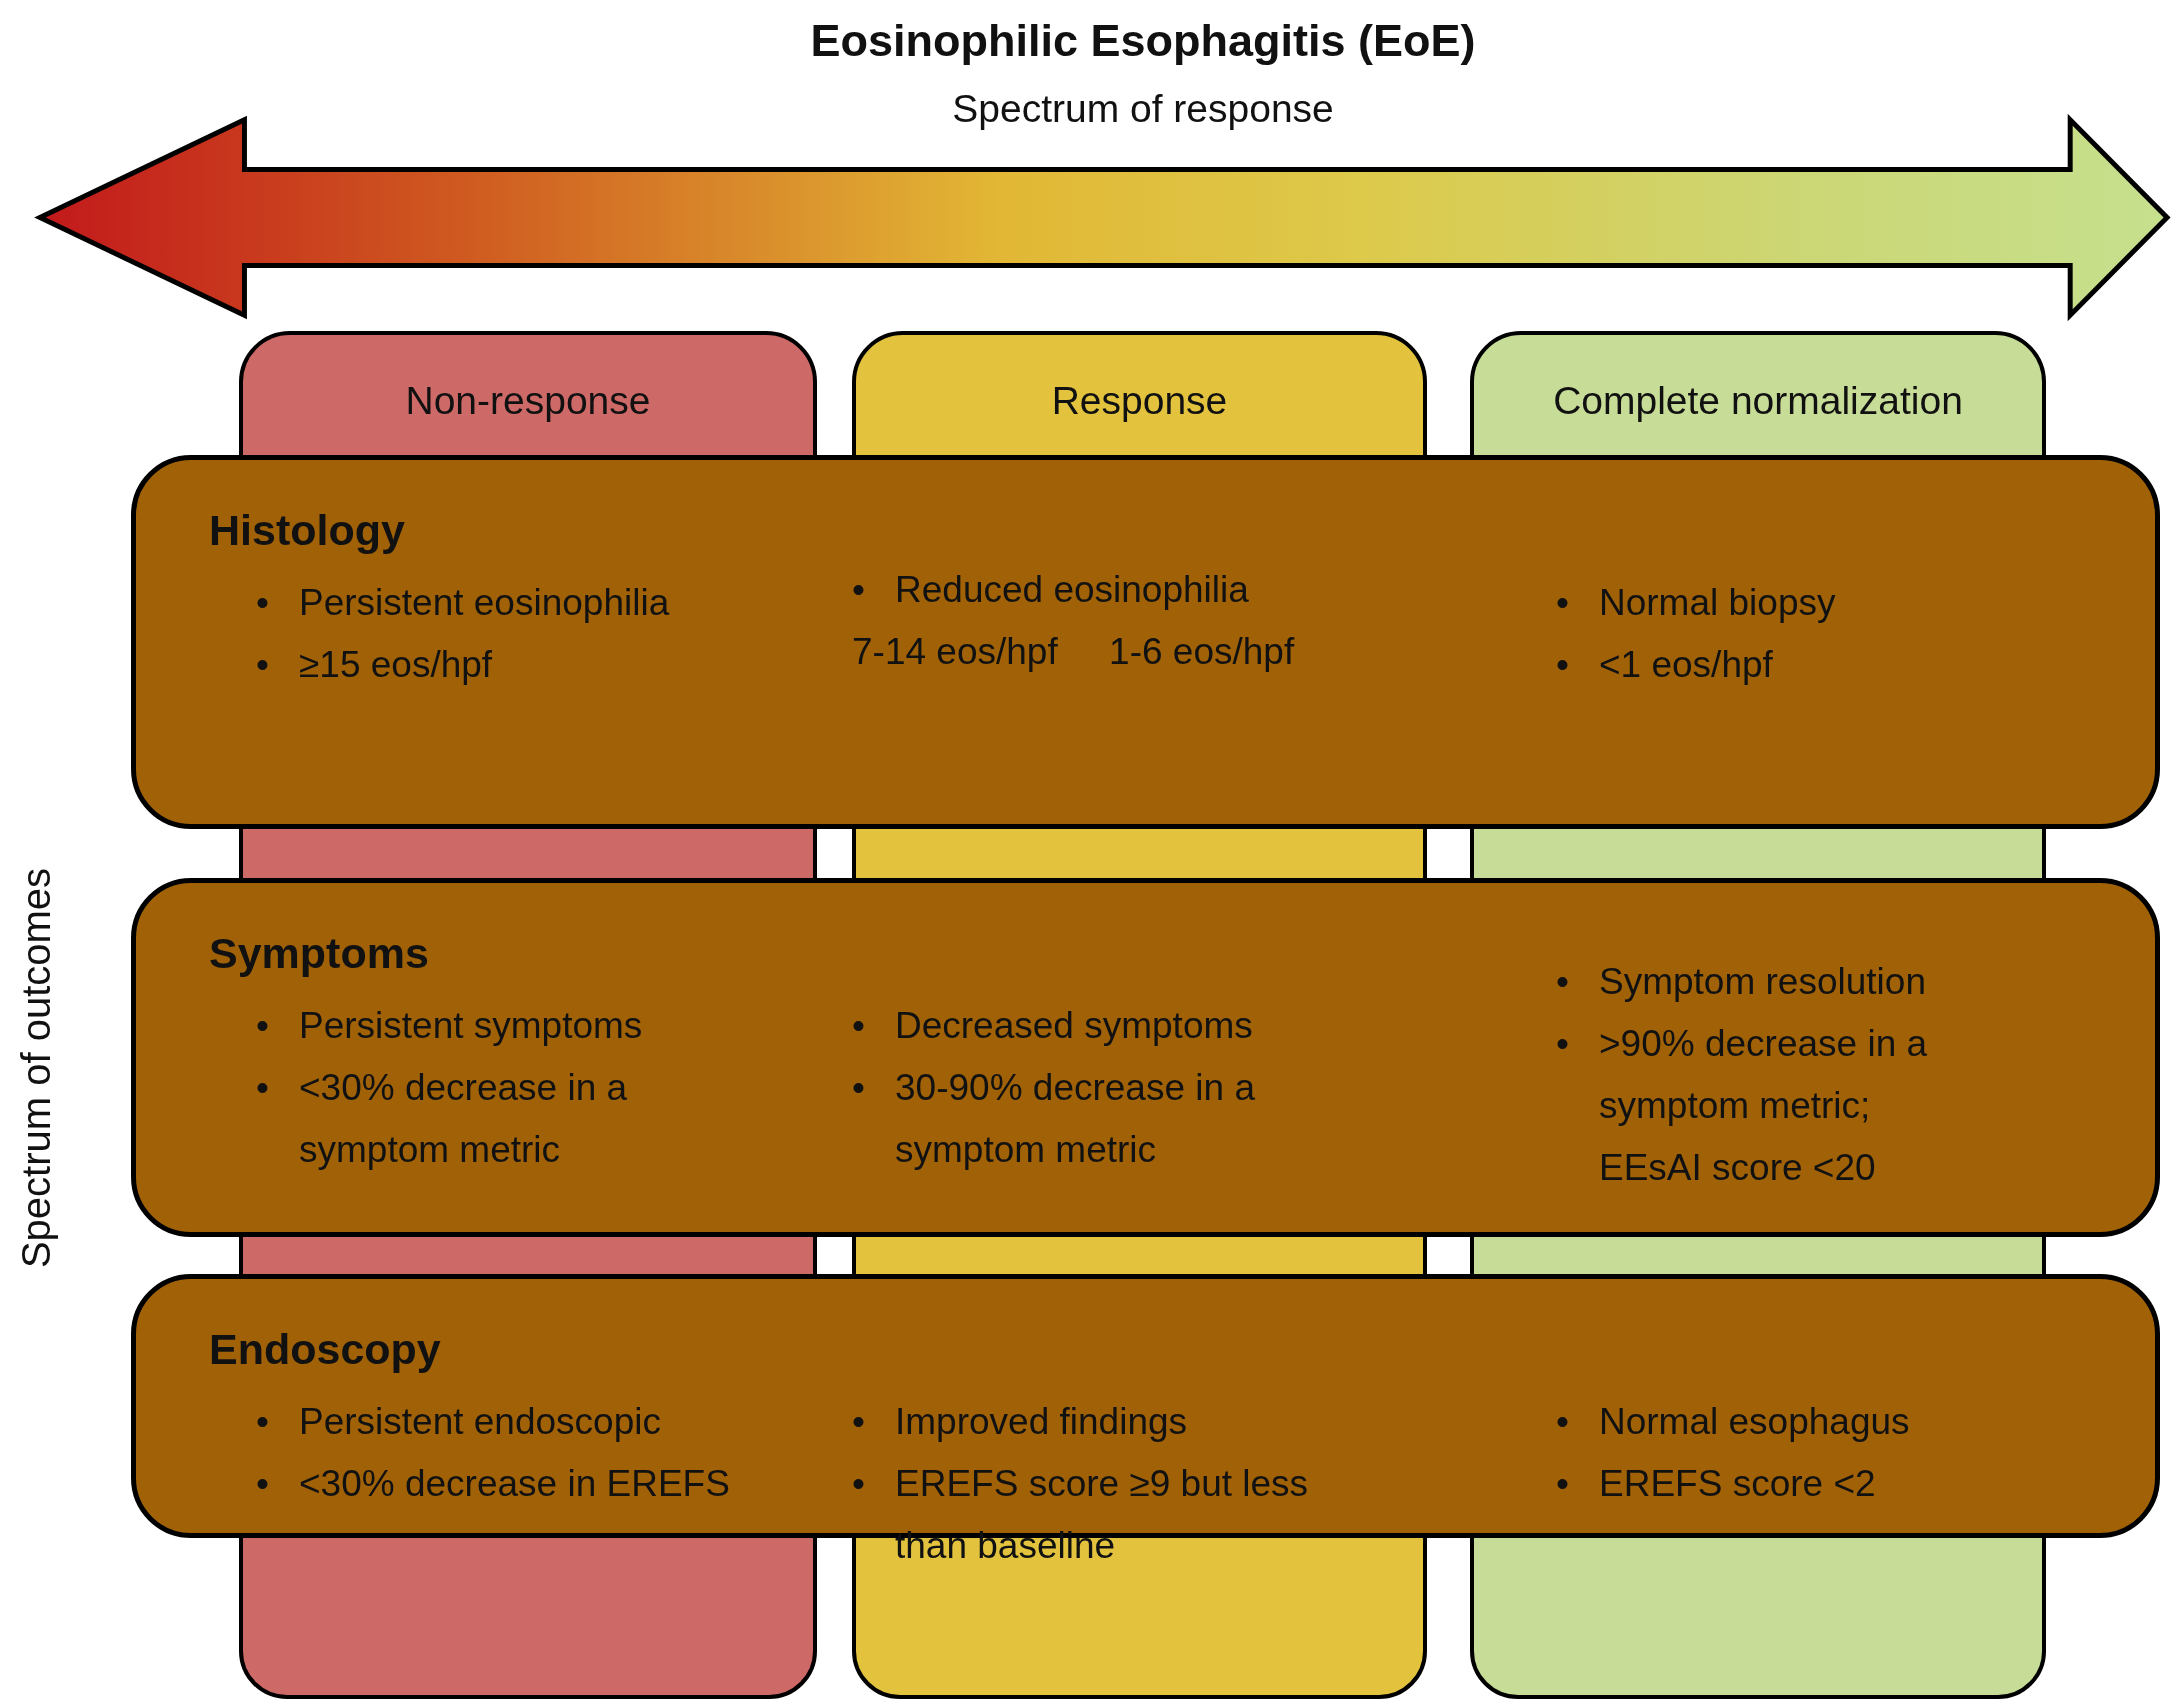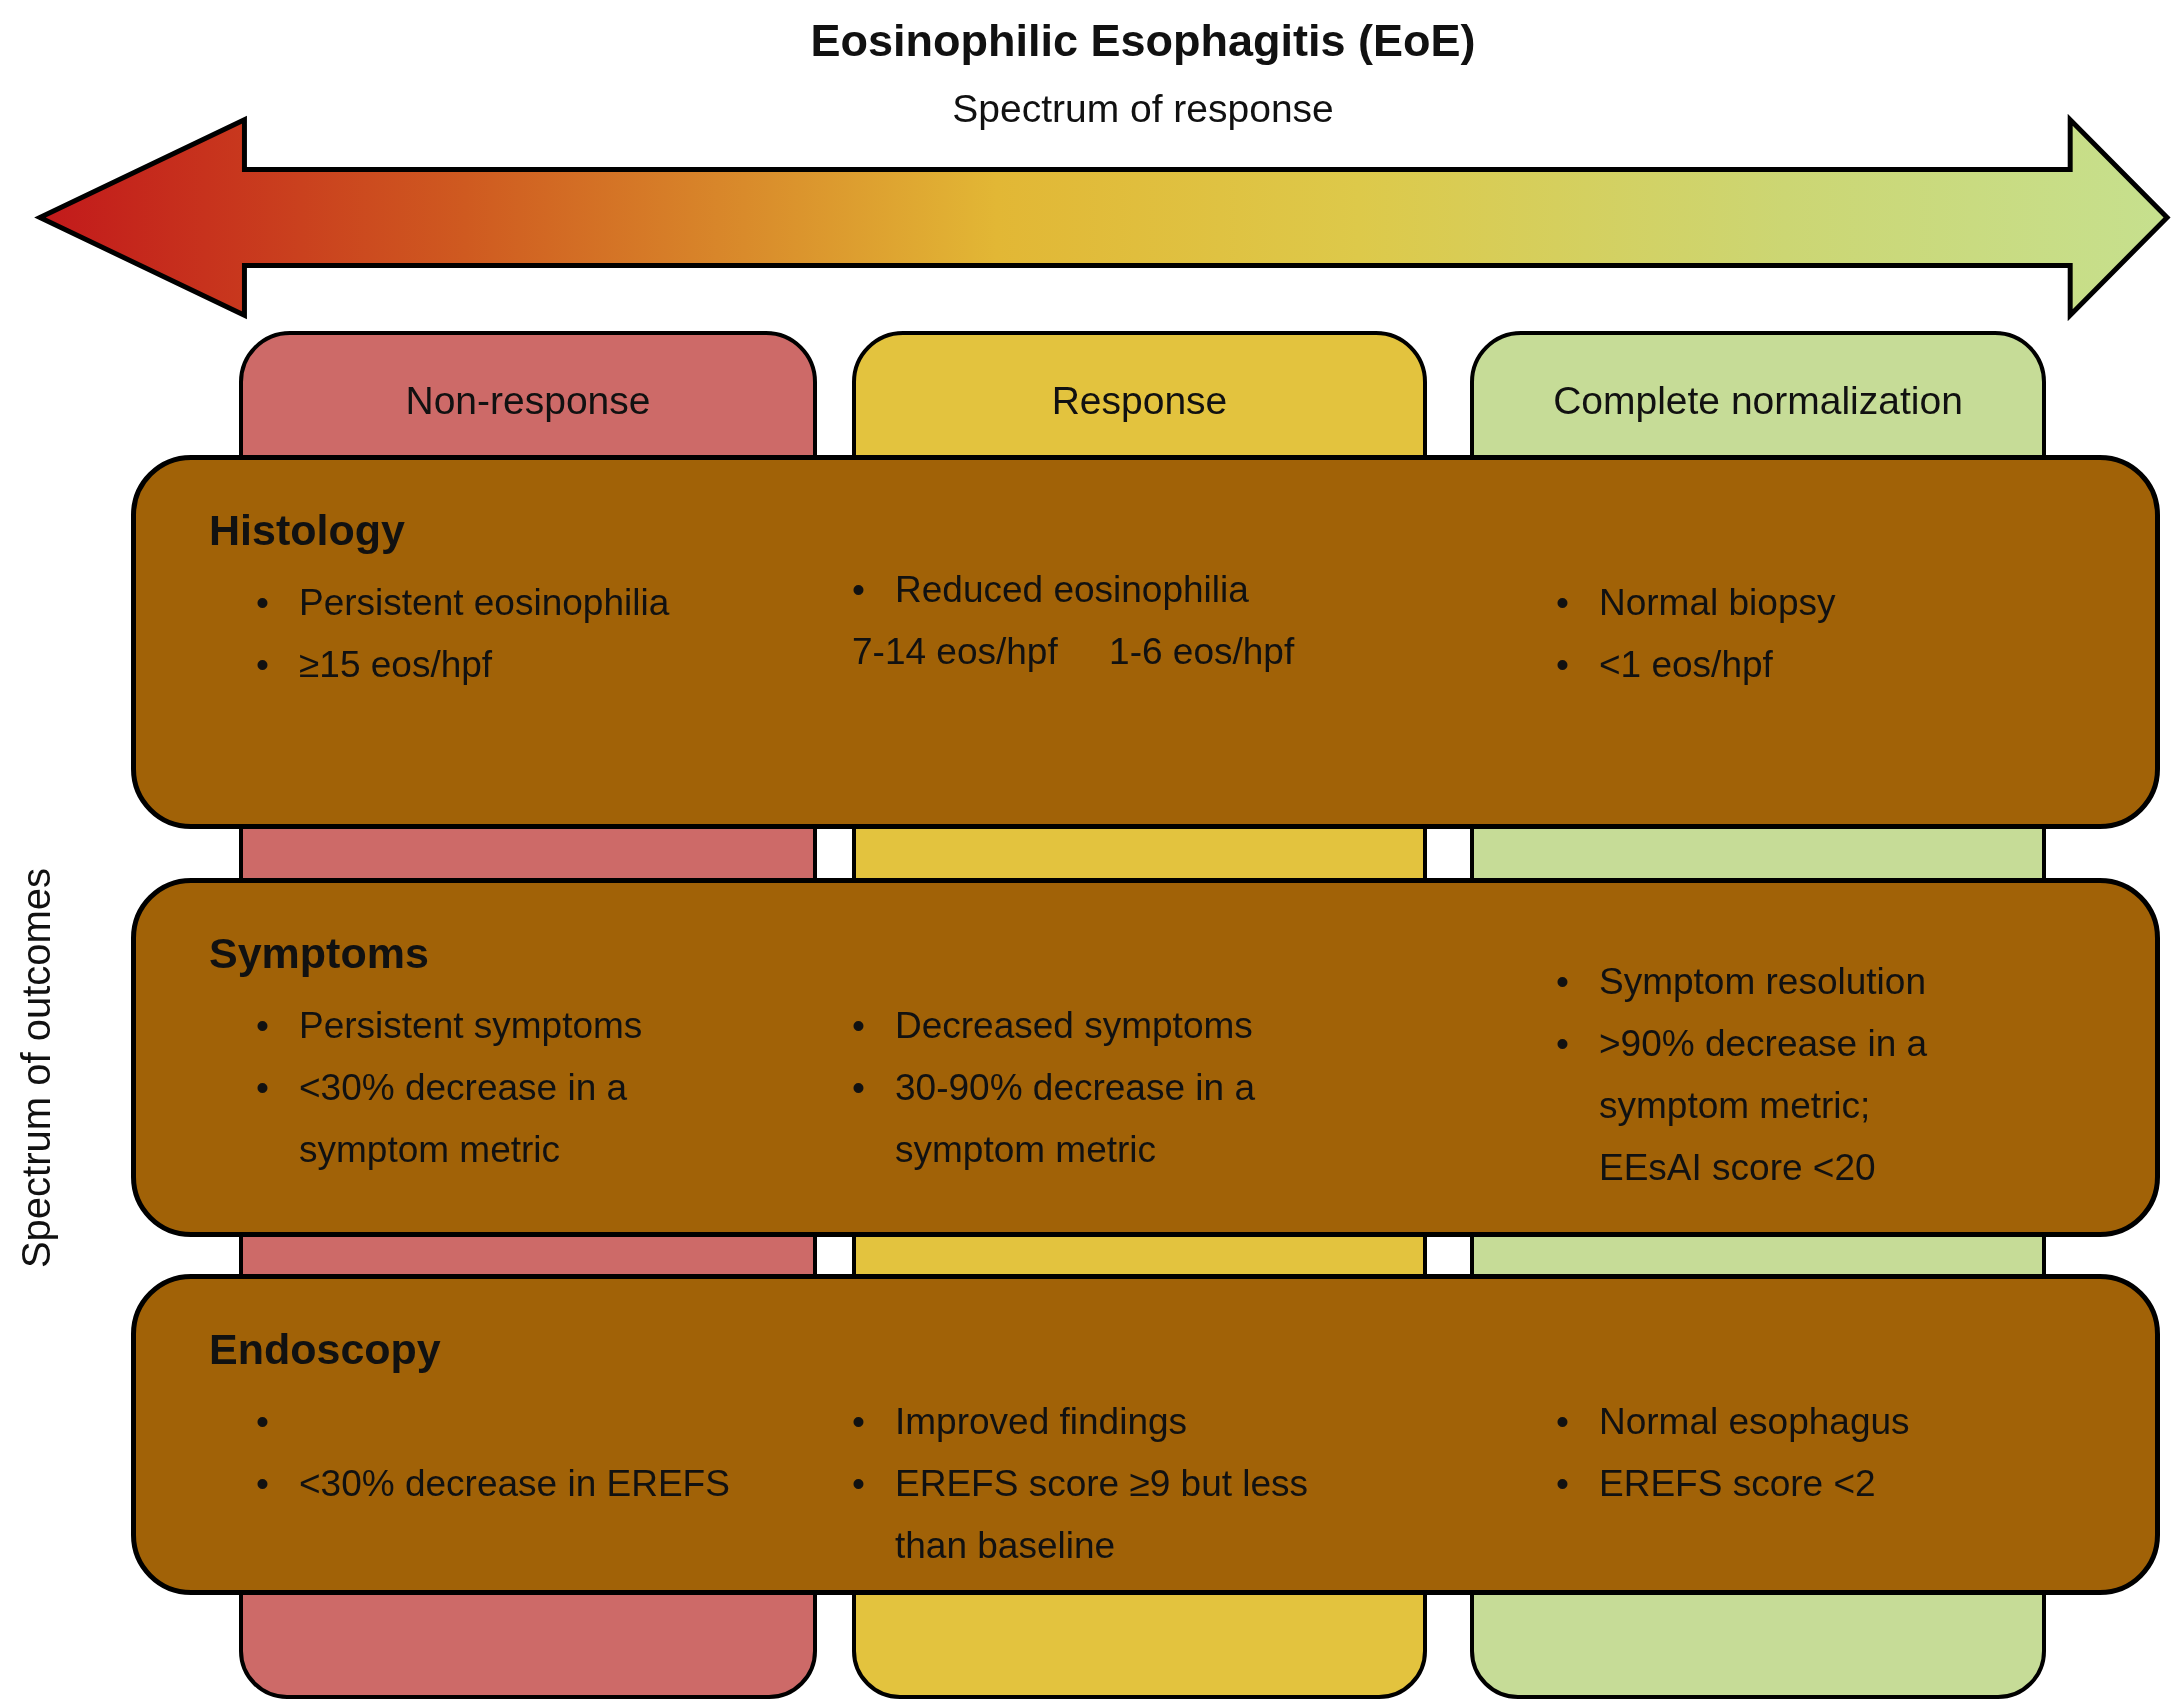--- a/index.html
+++ b/index.html
@@ -32,21 +32,21 @@
     height:124px; display:flex; align-items:center; justify-content:center;
     text-align:center; font-size:39px; line-height:48px; padding:4px 51px; color:#111;
   }
   
   .row {
     position:absolute; left:131px; width:2029px; box-sizing:border-box;
     background:#a16207; border:5px solid #000; border-radius:60px; z-index:2;
   }
   .row.r0 { top:455px;  height:374px; }
   .row.r1 { top:870px; height:359px;margin-top:8px; }
-  .row.r2 { top:1274px; height:321px; }
+  .row.r2 { top:1274px; height:264px; }
   .row-heading { position:absolute; left:73px; top:46px; font-size:43px; font-weight:bold; }
   
   .list { position:absolute; font-size:37px; }
   .list.pos-left  { left:120px;  width:580px; }
   .list.pos-mid   { left:716px;  width:596px; }
   .list.pos-right { left:1420px; width:580px; }
   .r0 .list { top:112px; }
   .r1 .list { top:112px; }
   .r1 .list.pos-right { top:68px; }
   .r2 .list { top:112px; }
@@ -185,20 +185,21 @@
         </div>
       </div>
   </div>
 
   <div class="row r2">
     <div class="row-heading">Endoscopy</div>
     <div class="list pos-left">
         <div class="item">
           <span class="dot">•</span>
           <span class="lines">
+            <div>Persistent endoscopic</div>
           </span>
         </div>
         <div class="item">
           <span class="dot">•</span>
           <span class="lines">
             <div>&lt;30% decrease in EREFS</div>
           </span>
         </div>
       </div>
     <div class="list pos-mid">

